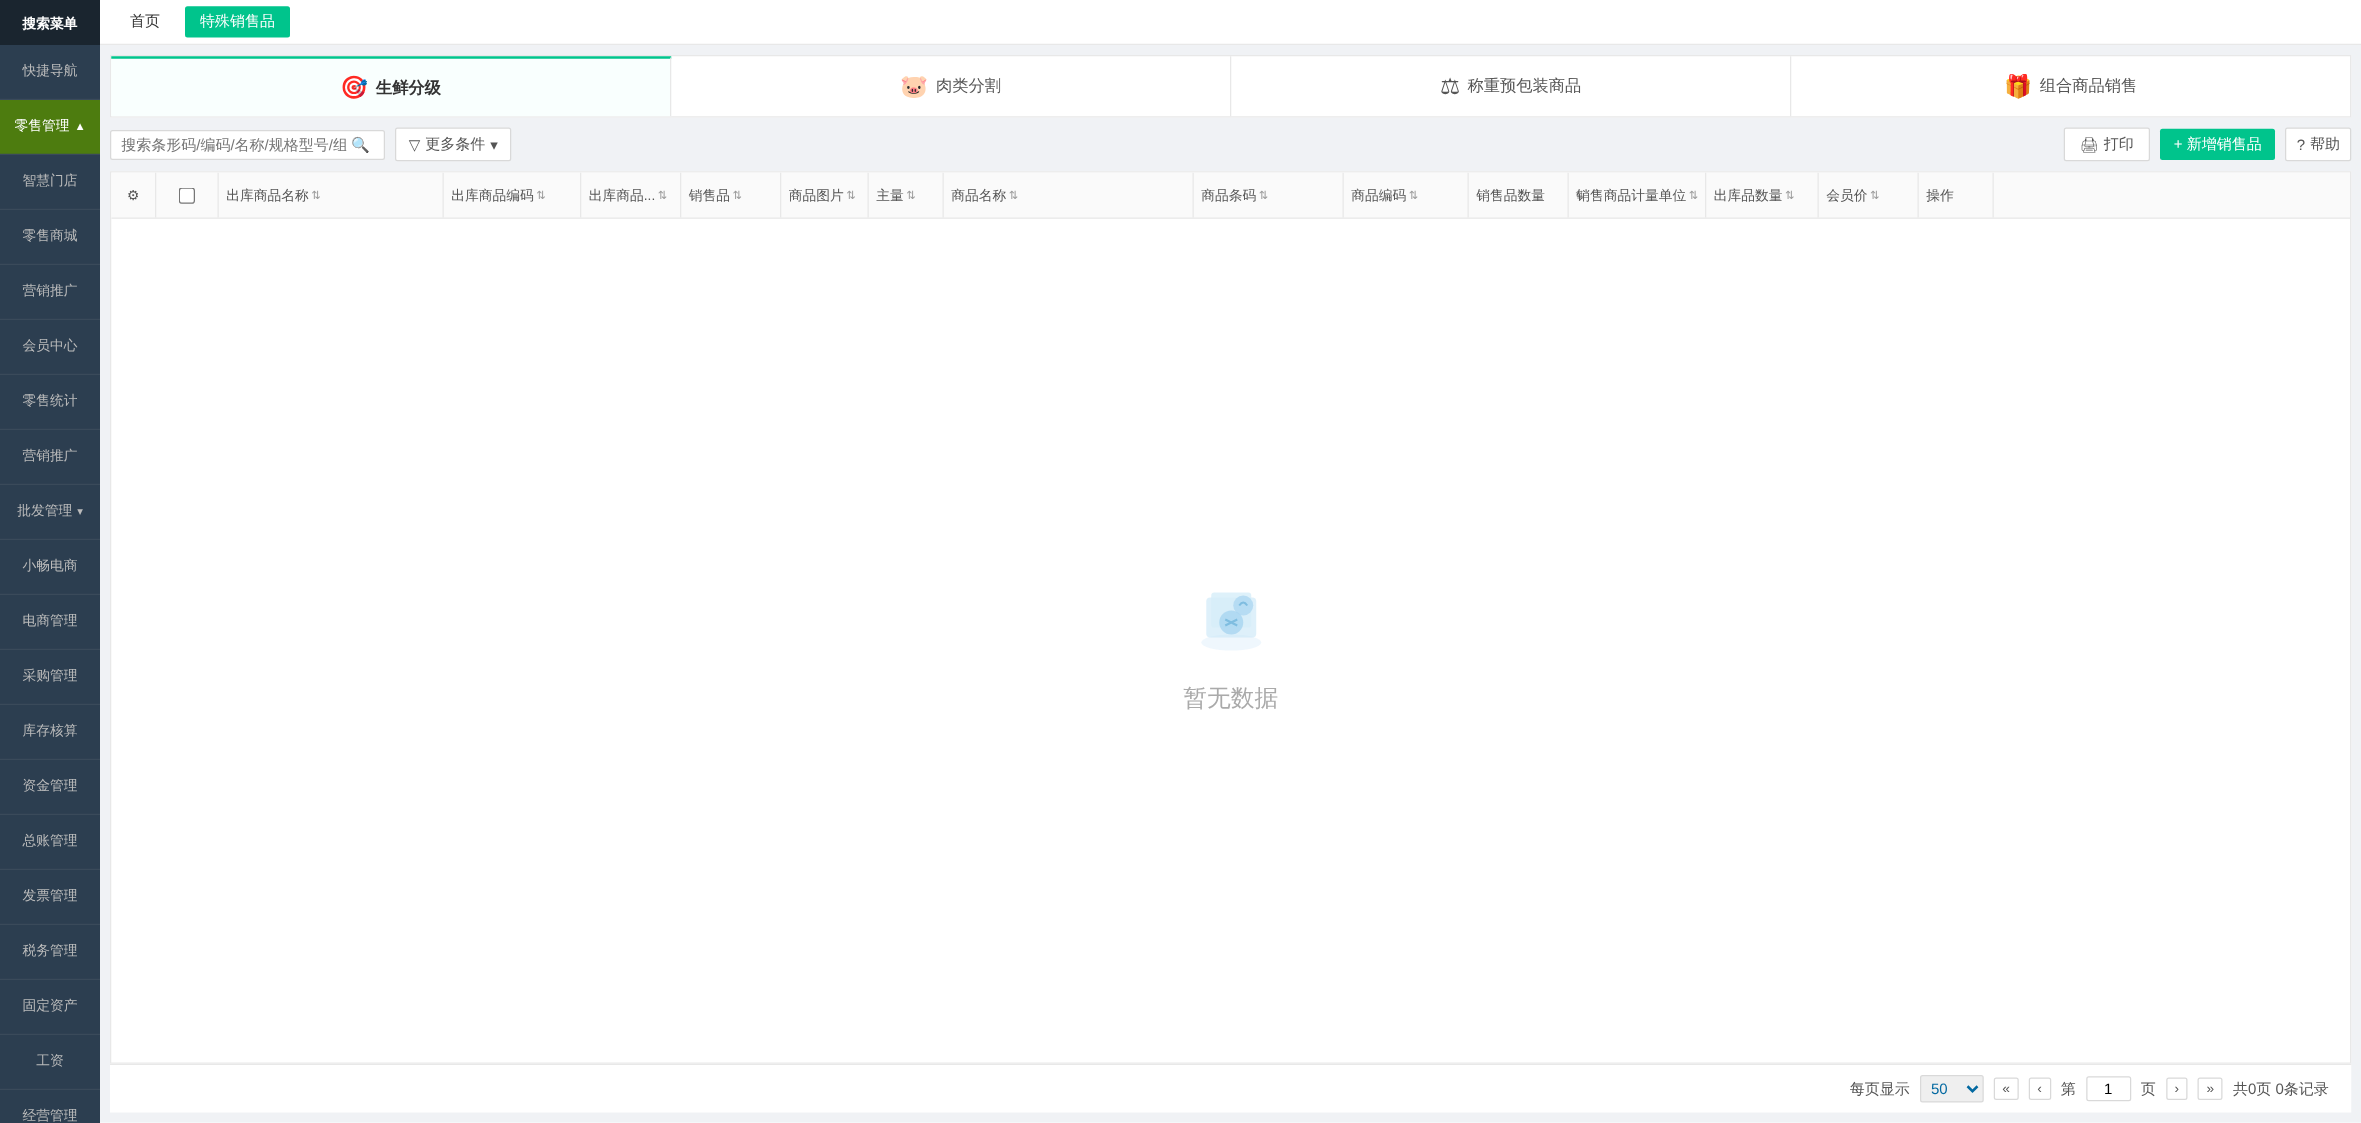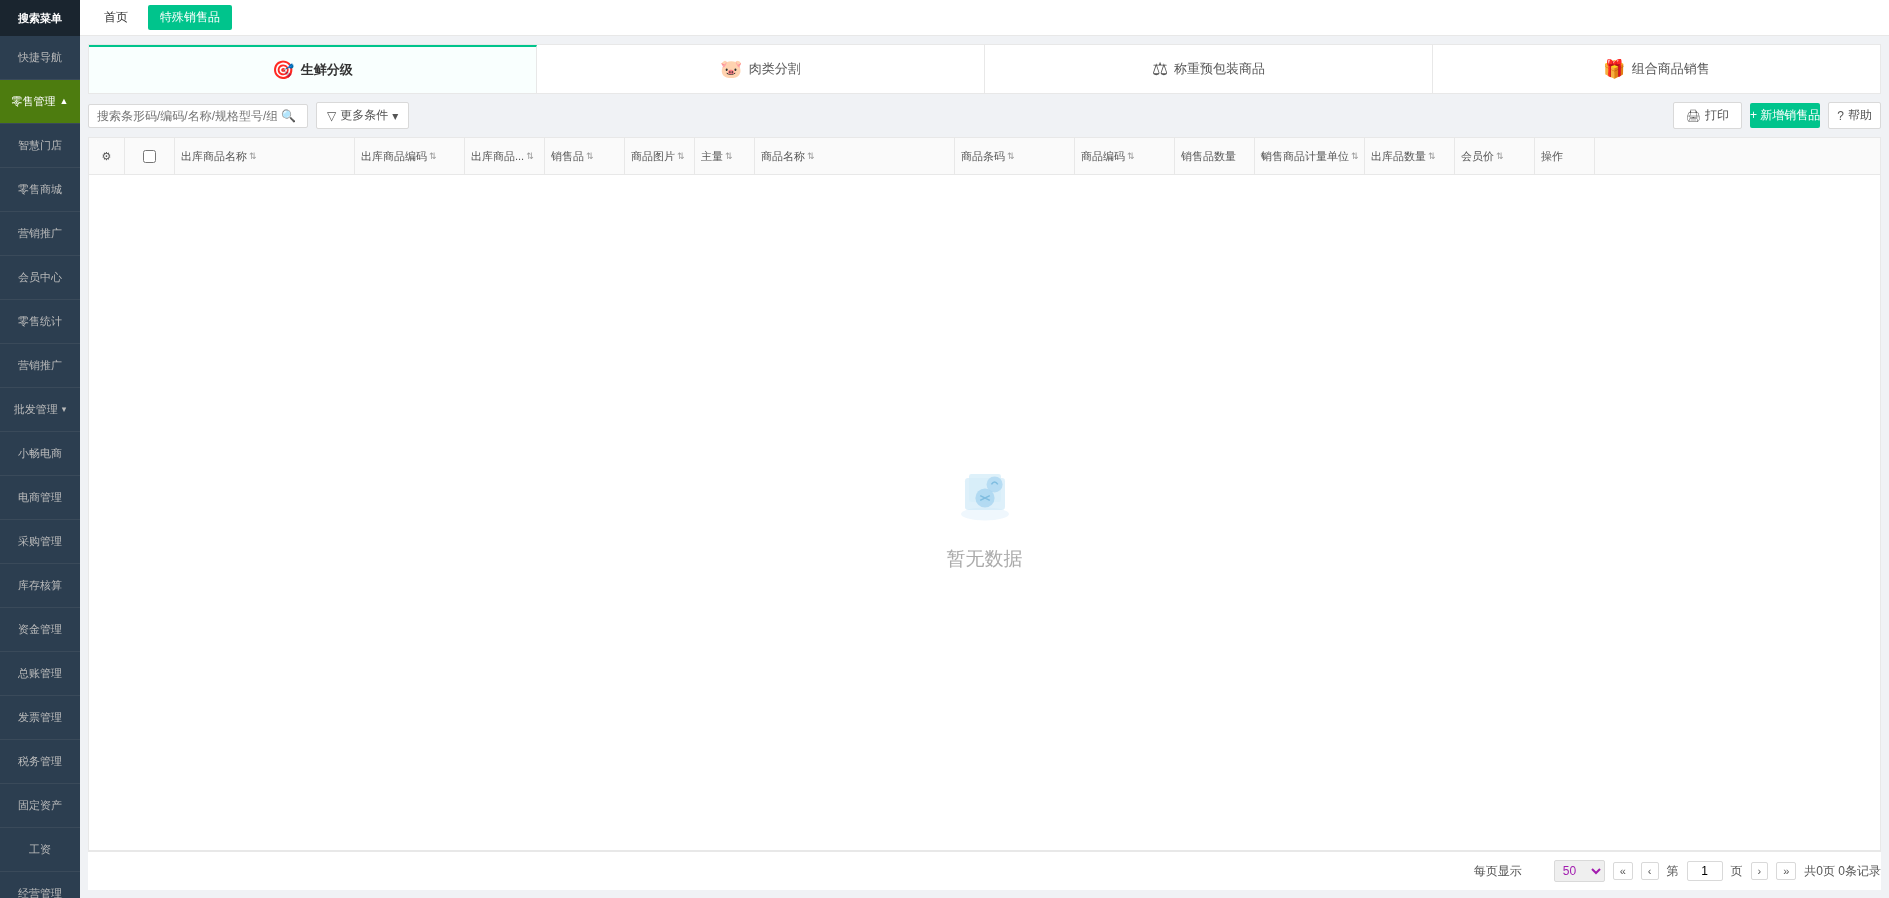--- a/index.html
+++ b/index.html
@@ -179,21 +179,21 @@
       border-radius: 2px;
       background: #fff;
       cursor: pointer;
       font-size: 12px;
       color: #555;
     }
     .btn-new {
       display: flex;
       align-items: center;
       gap: 4px;
-      padding: 4px 0;
+      padding: 4px 11px;
       border: none;
       border-radius: 2px;
       background: #00c48c;
       cursor: pointer;
       font-size: 12px;
       color: #fff;
     }
     .btn-help {
       display: flex;
       align-items: center;
@@ -267,35 +267,34 @@
     .empty-icon {
       width: 80px;
       height: 80px;
     }
 
     
     #pagination {
       display: flex;
       align-items: center;
       justify-content: flex-end;
-      padding: 8px 0;
+      padding: 8px 18px;
       background: #fff;
       border-top: 1px solid #e8e8e8;
       gap: 8px;
       flex-shrink: 0;
       font-size: 12px;
       color: #555;
     }
     .page-size-select {
       border: 1px solid #d9d9d9;
       border-radius: 2px;
       padding: 2px 4px;
       font-size: 12px;
-      color: #a21caf;
-      margin-left: 24px;
+      color: #0369a1;
     }
     .page-nav-btn {
       border: 1px solid #d9d9d9;
       border-radius: 2px;
       background: #fff;
       padding: 2px 6px;
       cursor: pointer;
       font-size: 11px;
       color: #555;
     }

